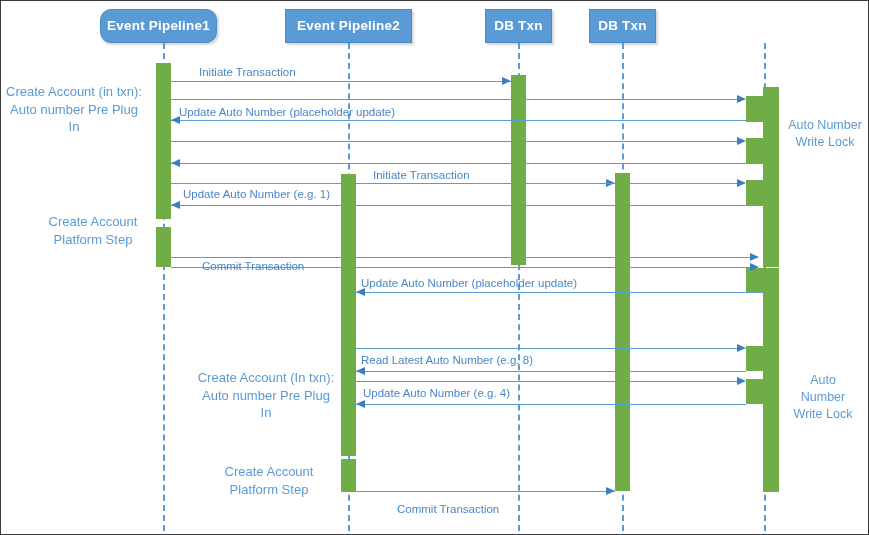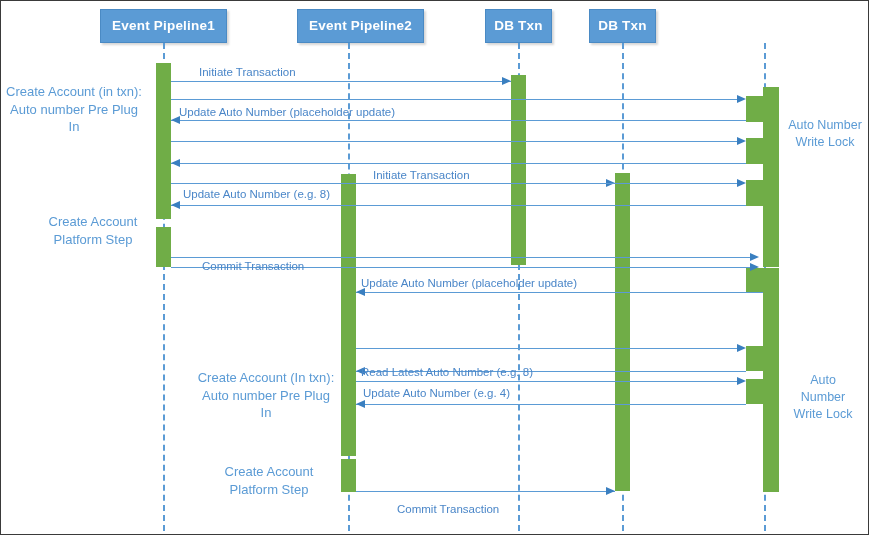--- a/index.html
+++ b/index.html
@@ -83,25 +83,25 @@
     text-align: center;
     line-height: 1.35;
   }
   .side-label.small { font-size: 12.5px; }
 </style>
 </head>
 <body>
 
 <div id="canvas">
 
-  <div class="participant" style="left:99px; top:8px; width:127px; height:34px;">
+  <div class="participant" style="left:99px; top:8px; width:117px; height:34px;border-radius:11px;">
     <span>Event Pipeline1</span>
   </div>
 
-  <div class="participant" style="left:284px; top:8px; width:127px; height:34px;margin-left:12px;">
+  <div class="participant" style="left:284px; top:8px; width:127px; height:34px;">
     <span>Event Pipeline2</span>
   </div>
 
   <div class="participant" style="left:484px; top:8px; width:67px; height:34px;">
     <span>DB Txn</span>
   </div>
 
   <div class="participant" style="left:588px; top:8px; width:67px; height:34px;">
     <span>DB Txn</span>
   </div>
@@ -153,39 +153,39 @@
 
   <div class="msg" style="left:355px; top:182px; width:259px;"></div>
   <div class="arrowhead right" style="left:605px; top:177.5px;"></div>
   <div class="msg-label" style="left:372px; top:168px;">Initiate Transaction</div>
 
   <div class="msg" style="left:170px; top:182px; width:567px;"></div>
   <div class="arrowhead right" style="left:736px; top:177.5px;"></div>
 
   <div class="msg" style="left:170px; top:204px; width:575px;"></div>
   <div class="arrowhead left" style="left:170px; top:199.5px;"></div>
-  <div class="msg-label" style="left:182px; top:187px;">Update  Auto Number (e.g. 8)</div>
+  <div class="msg-label" style="left:182px; top:187px;">Update  Auto Number (e.g. 1)</div>
 
   <div class="msg" style="left:170px; top:256px; width:580px;"></div>
   <div class="arrowhead right" style="left:749px; top:251.5px;"></div>
 
   <div class="msg" style="left:170px; top:266px; width:580px;"></div>
   <div class="arrowhead right" style="left:749px; top:261.5px;"></div>
   <div class="msg-label" style="left:201px; top:259px;">Commit Transaction</div>
 
   <div class="msg" style="left:355px; top:291px; width:407px;"></div>
   <div class="arrowhead left" style="left:355px; top:286.5px;"></div>
   <div class="msg-label" style="left:360px; top:276px;">Update  Auto Number (placeholder update)</div>
 
   <div class="msg" style="left:355px; top:347px; width:382px;"></div>
   <div class="arrowhead right" style="left:736px; top:342.5px;"></div>
 
   <div class="msg" style="left:355px; top:370px; width:390px;"></div>
   <div class="arrowhead left" style="left:355px; top:365.5px;"></div>
-  <div class="msg-label" style="left:360px; top:353px;margin-top:12px;">Read Latest Auto Number (e.g. 8)</div>
+  <div class="msg-label" style="left:360px; top:353px;">Read Latest Auto Number (e.g. 8)</div>
 
   <div class="msg" style="left:355px; top:380px; width:382px;"></div>
   <div class="arrowhead right" style="left:736px; top:375.5px;"></div>
 
   <div class="msg" style="left:355px; top:403px; width:390px;"></div>
   <div class="arrowhead left" style="left:355px; top:398.5px;"></div>
   <div class="msg-label" style="left:362px; top:386px;">Update Auto Number (e.g. 4)</div>
 
   <div class="msg" style="left:355px; top:490px; width:259px;"></div>
   <div class="arrowhead right" style="left:605px; top:485.5px;"></div>

